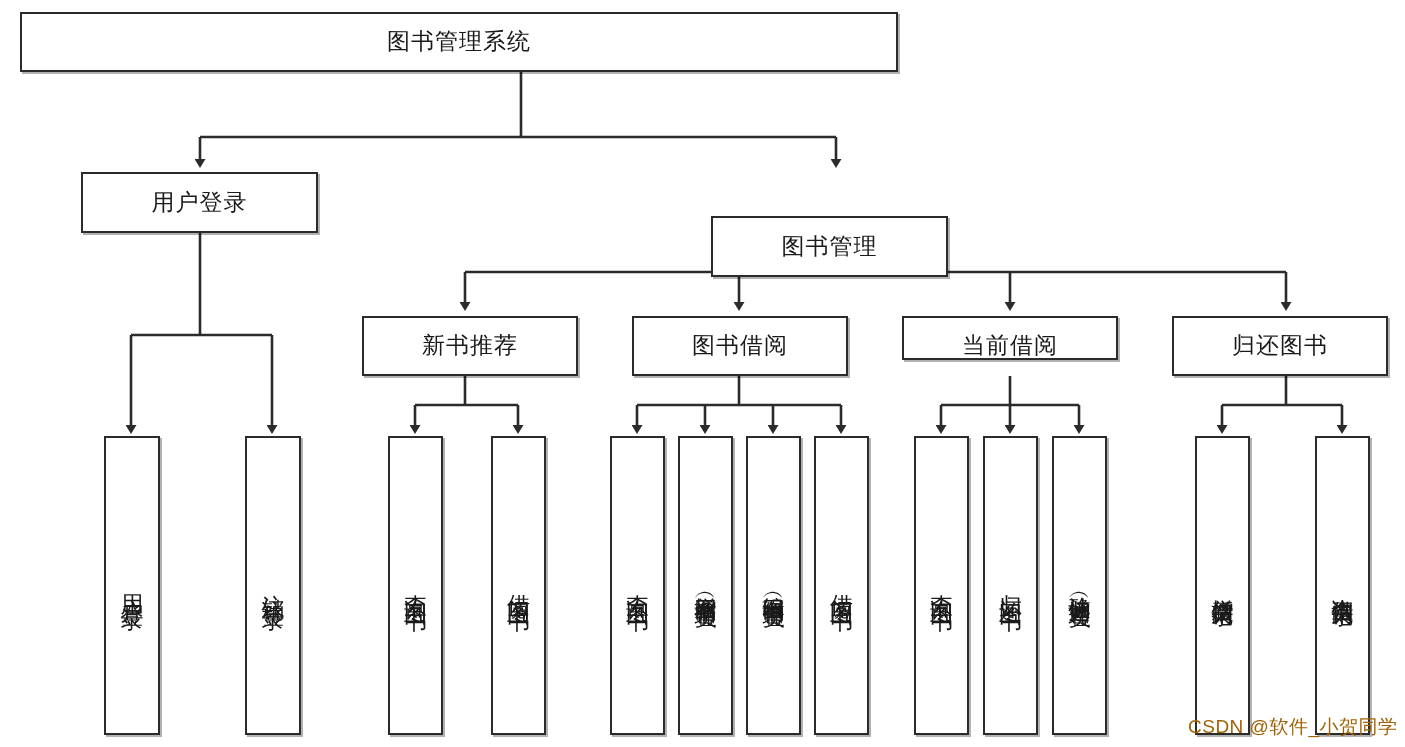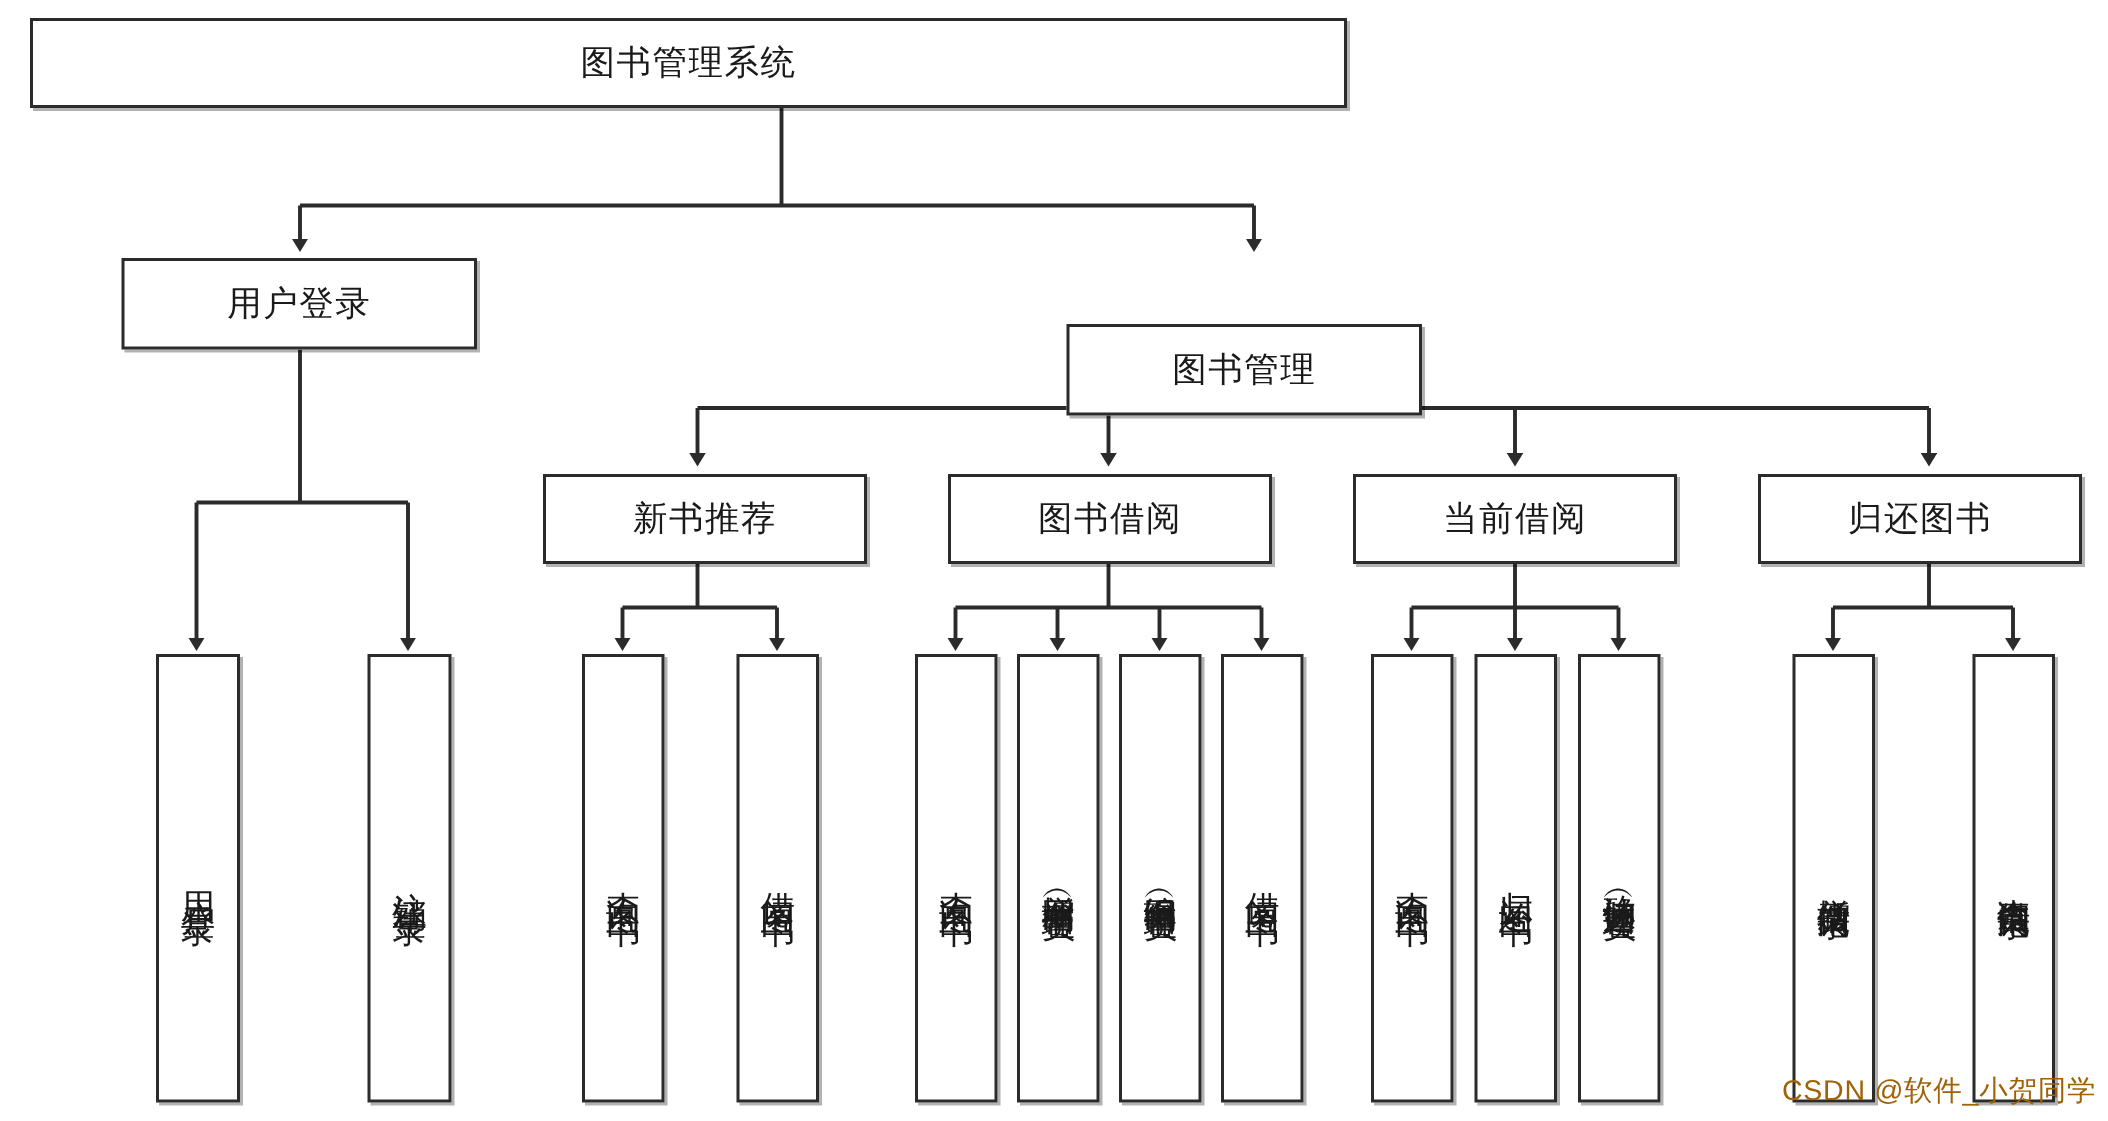--- a/index.html
+++ b/index.html
@@ -133,21 +133,21 @@
   <div class="node horiz" style="left:711px; top:172px; width:237px; height:61px;margin-top:44px;">
     <span class="label">图书管理</span>
   </div>
 
   <div class="node horiz" style="left:362px; top:316px; width:216px; height:60px;">
     <span class="label">新书推荐</span>
   </div>
   <div class="node horiz" style="left:632px; top:316px; width:216px; height:60px;">
     <span class="label">图书借阅</span>
   </div>
-  <div class="node horiz" style="left:902px; top:316px; width:216px; height:60px;">
+  <div class="node horiz" style="left:902px; top:316px; width:216px; height:44px;align-items:flex-end;">
     <span class="label">当前借阅</span>
   </div>
   <div class="node horiz" style="left:1172px; top:316px; width:216px; height:60px;">
     <span class="label">归还图书</span>
   </div>
 
   <div class="node vert" style="left:104px; top:436px; width:56px; height:299px;">
     <span class="label">用户登录</span>
   </div>
   <div class="node vert" style="left:245px; top:436px; width:56px; height:299px;">

